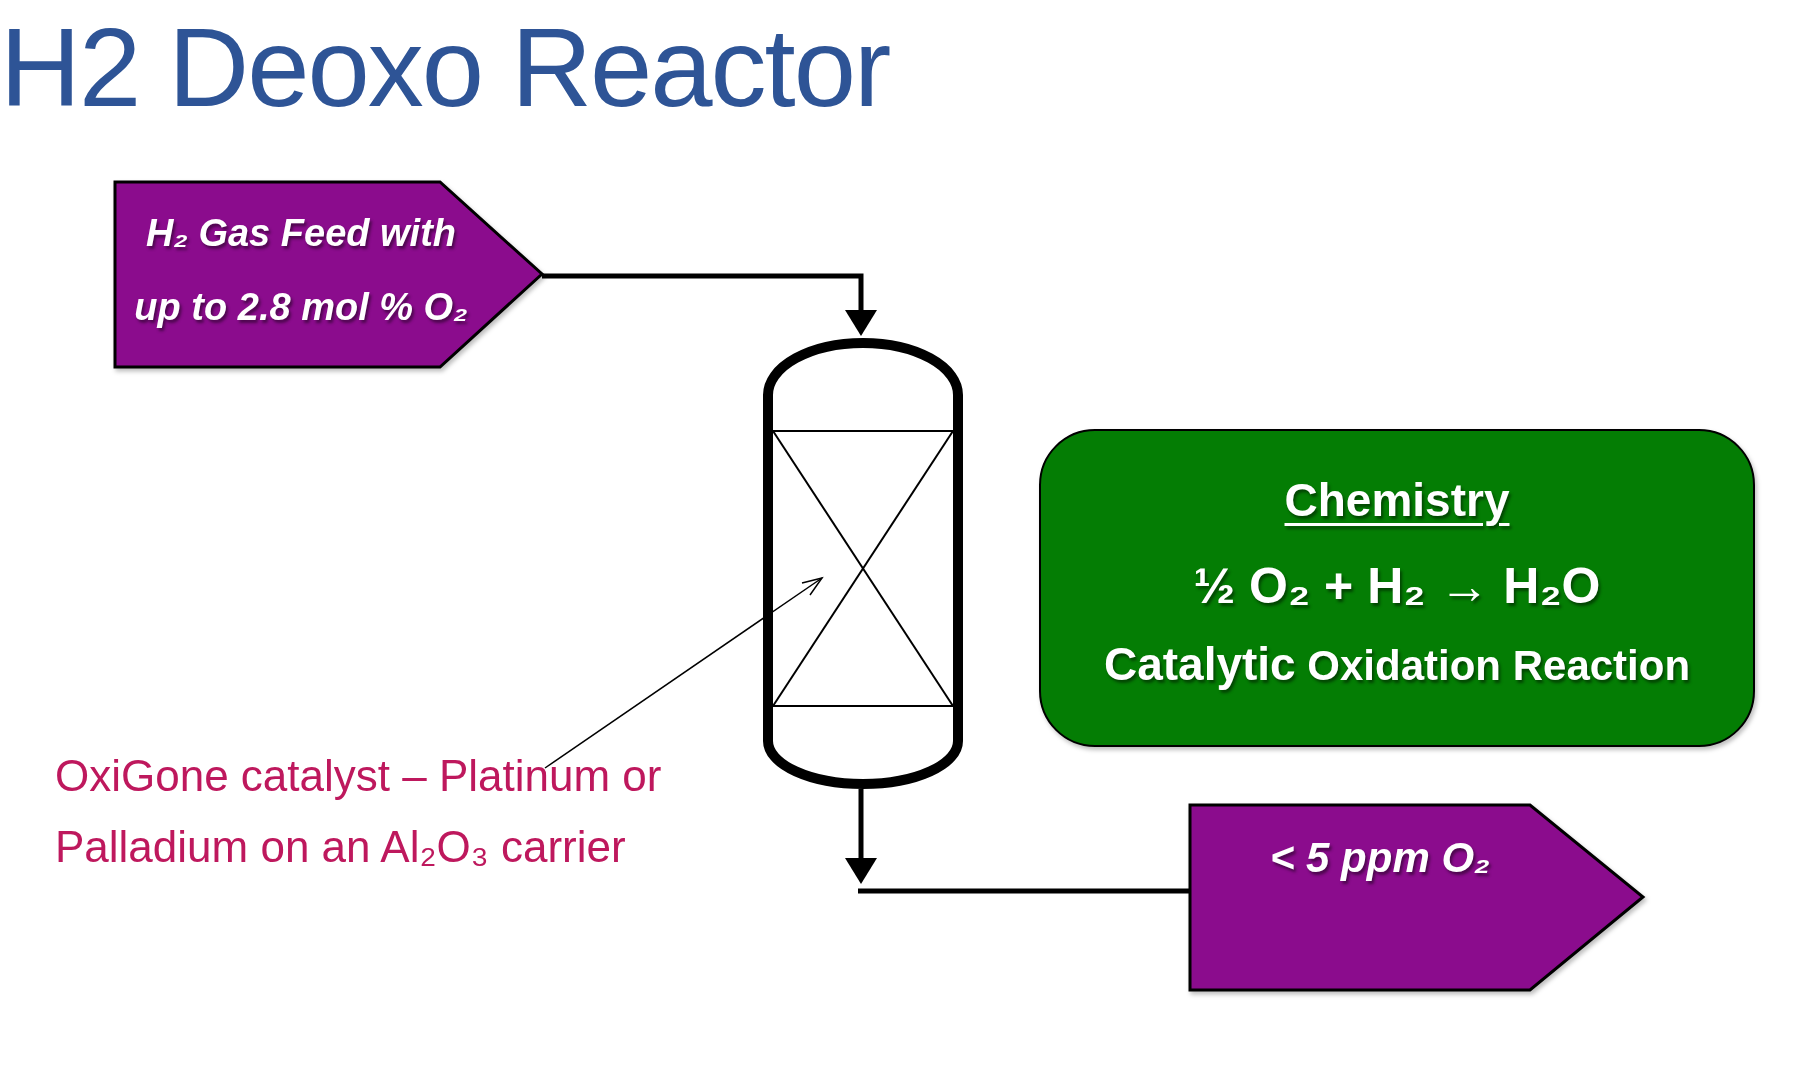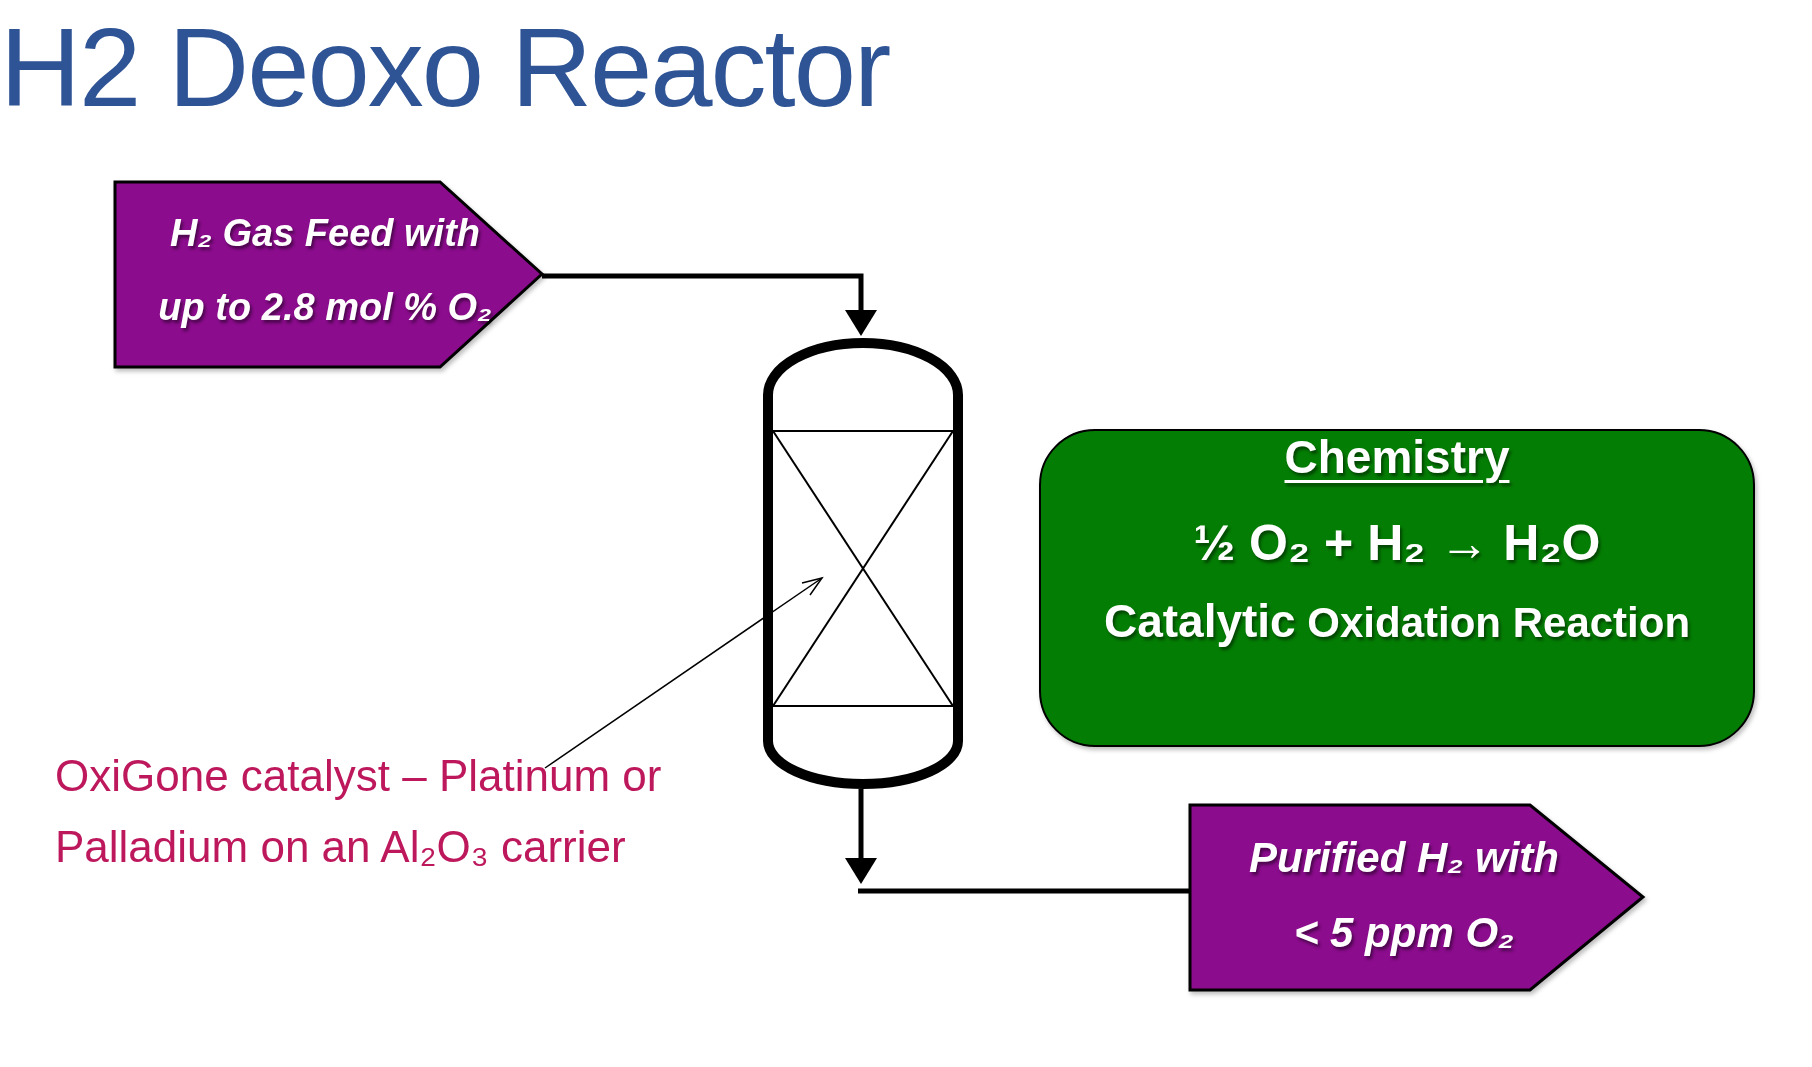--- a/index.html
+++ b/index.html
@@ -20,27 +20,27 @@
   .vessel{fill:#ffffff;stroke:#000;stroke-width:10;}
   .thin{stroke:#000;stroke-width:2;}
   .note{stroke:#000;stroke-width:1.5;fill:none;}
   .flow-arrow{fill:var(--arrow-purple,#8b0c8d);stroke:#000;stroke-width:3;
     filter:drop-shadow(2px 3px 2px rgba(0,0,0,0.25));}
   .chem-box{fill:var(--box-green,#047d04);stroke:#000;stroke-width:2;
     filter:drop-shadow(2px 3px 2px rgba(0,0,0,0.25));}
 
   .white-label{
     position:absolute;color:#ffffff;font-weight:bold;font-style:italic;
-    text-align:center;text-shadow:2px 3px 3px rgba(0,0,0,0.45);white-space:nowrap;padding-left:24px;
+    text-align:center;text-shadow:2px 3px 3px rgba(0,0,0,0.45);white-space:nowrap;
   }
   .feed-text{left:115px;top:196px;width:372px;font-size:38px;line-height:74px;}
   .outlet-text{left:1190px;top:820px;width:380px;font-size:42px;line-height:75px;}
 
   .chem-content{
-    position:absolute;left:1040px;top:406px;width:714px;text-align:center;
+    position:absolute;left:1040px;top:449px;width:714px;text-align:center;
     color:#ffffff;text-shadow:2px 3px 3px rgba(0,0,0,0.45);white-space:nowrap;
   }
   .chem-heading{margin-top:24px;font-size:46px;font-weight:bold;
     text-decoration:underline;text-underline-offset:7px;text-decoration-thickness:3px;}
   .chem-eq{margin-top:30px;font-size:50px;font-weight:bold;}
   .chem-reaction{margin-top:22px;font-size:42px;font-weight:bold;}
   .chem-reaction .cat{font-size:46px;}
 
   .catalyst-note{
     position:absolute;left:55px;top:740px;font-size:44px;line-height:71px;
@@ -88,17 +88,16 @@
     <div class="chem-eq">½ O₂ + H₂  →  H₂O</div>
     <div class="chem-reaction"><span class="cat">Catalytic</span><span> Oxidation Reaction</span></div>
   </div>
 
   <div class="catalyst-note">
     <div>OxiGone catalyst – Platinum or</div>
     <div>Palladium on an Al₂O₃ carrier</div>
   </div>
 
   <div class="white-label outlet-text">
-    <div>Purified H₂ with</div>
     <div>&lt; 5 ppm O₂</div>
   </div>
 
 </div>
 
 </body></html>

